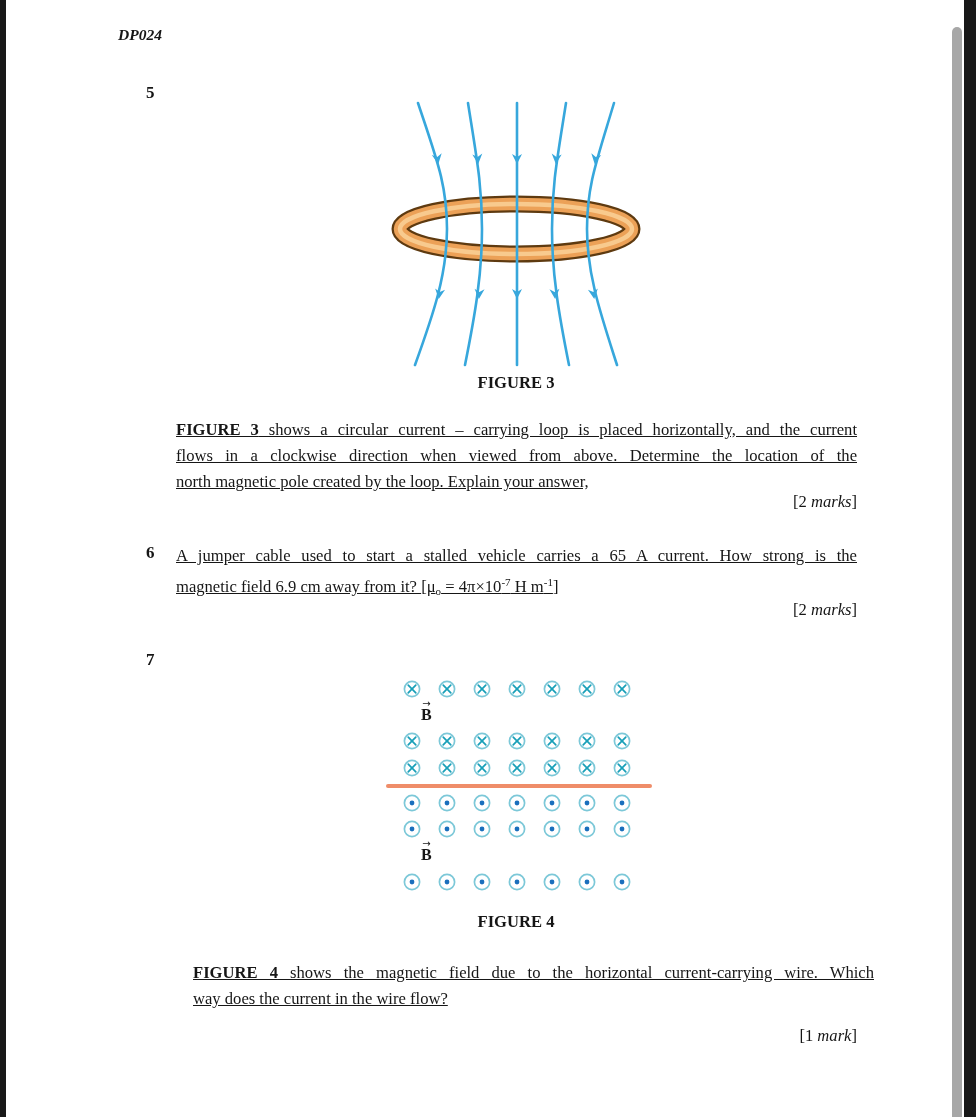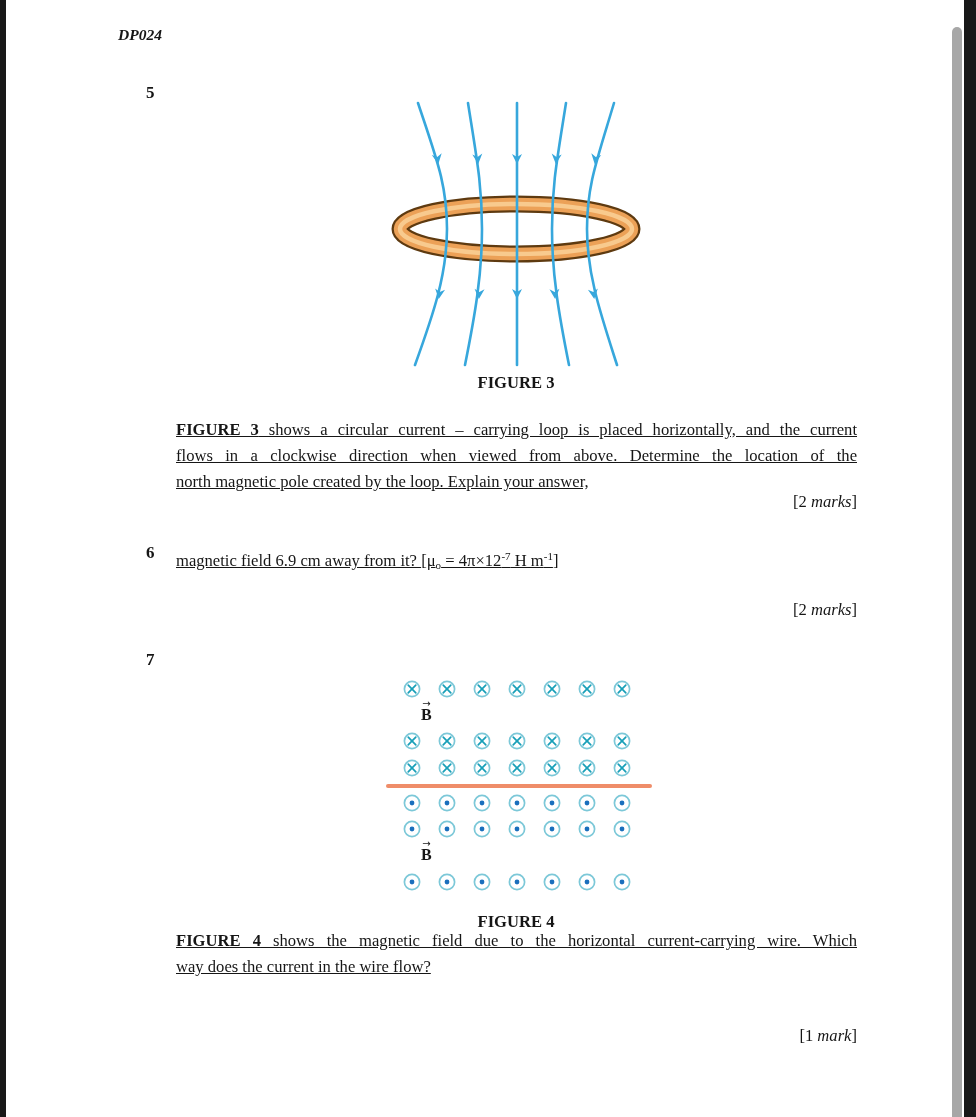--- a/index.html
+++ b/index.html
@@ -85,21 +85,22 @@
 
 <div class="para" style="top:417px;">
   <span class="line just"><span class="b">FIGURE 3</span><span> shows a circular current – carrying loop is placed horizontally, and the current</span></span>
   <span class="line just">flows in a clockwise direction when viewed from above. Determine the location of the</span>
   <span class="line">north magnetic pole created by the loop. Explain your answer,</span>
 </div>
 <div class="marks" style="top:492px;"><span>[2 </span><span class="it">marks</span><span>]</span></div>
 
 <div class="qnum" style="top:543px;">6</div>
 <div class="para" style="top:543px;">
-  <span class="line"><span>magnetic field 6.9 cm away from it? </span><span><span>[μ</span><sub class="f">o</sub><span> = 4π×12</span><sup class="f">-7</sup><span> H m</span><sup class="f">-1</sup><span>]</span></span></span>
+  <span class="line just">A jumper cable used to start a stalled vehicle carries a 65 A current. How strong is the</span>
+  <span class="line"><span>magnetic field 6.9 cm away from it? </span><span><span>[μ</span><sub class="f">o</sub><span> = 4π×10</span><sup class="f">-7</sup><span> H m</span><sup class="f">-1</sup><span>]</span></span></span>
 </div>
 <div class="marks" style="top:600px;"><span>[2 </span><span class="it">marks</span><span>]</span></div>
 
 <div class="qnum" style="top:650px;">7</div>
 
 <div class="fig" id="figure4-box">
   <div>
       <div class="sym-row" style="top: 5px;">
         <svg class="sym" width="18" height="18" viewBox="0 0 18 18">
           <circle cx="9" cy="9" r="7.6" fill="none" style="stroke:var(--symbol-ring)" stroke-width="1.7"></circle>
@@ -286,19 +287,19 @@
     <span class="ar">→</span>
     <span class="bl">B</span>
   </div>
   <div class="bvec" style="top:164px;">
     <span class="ar">→</span>
     <span class="bl">B</span>
   </div>
   <div class="fig-caption">FIGURE 4</div>
 </div>
 
-<div class="para" style="top:928px;">
+<div class="para" style="top:960px;margin-left:17px;">
   <span class="line just"><span class="b">FIGURE 4</span><span> shows the magnetic field due to the horizontal current-carrying wire. Which</span></span>
   <span class="line">way does the current in the wire flow?</span>
 </div>
 <div class="marks" style="top:1026px;text-align:right;"><span>[1 </span><span class="it">mark</span><span>]</span></div>
 
 <div class="endq">END OF QUESTIONS</div>
 
 </body></html>

